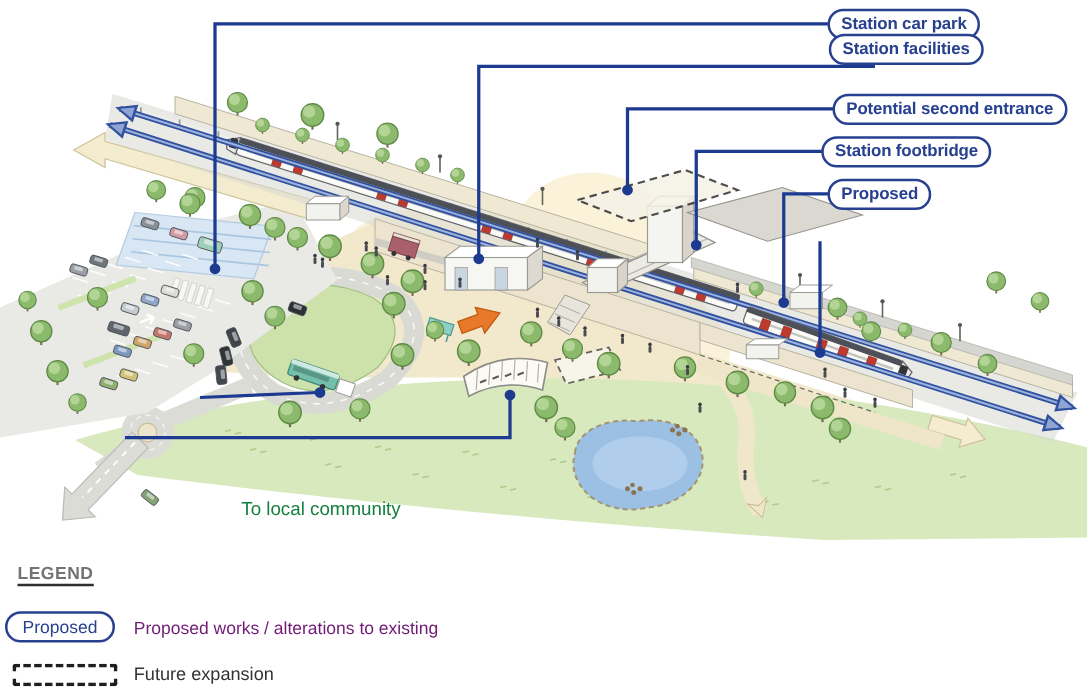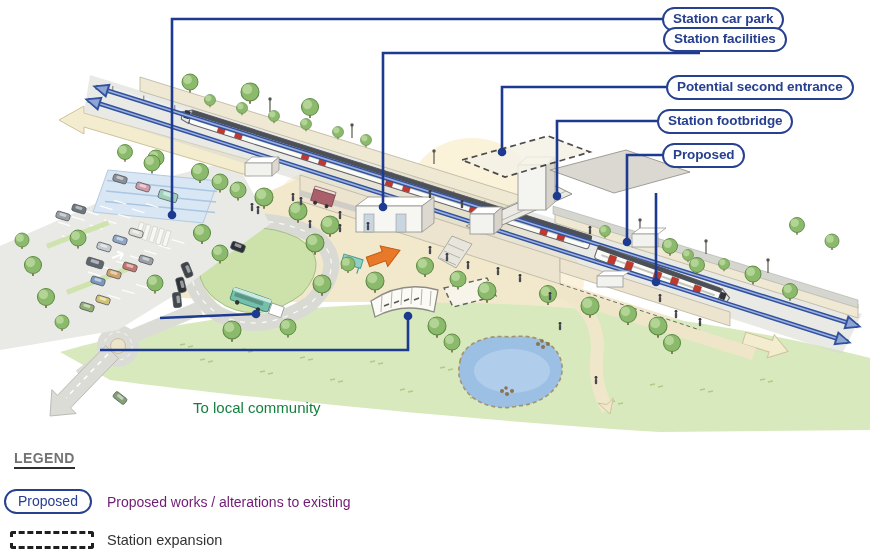--- a/index.html
+++ b/index.html
@@ -793,14 +793,14 @@
   <div class="callout" style="left:657px;top:109px">Station footbridge</div>
   <div class="callout" style="left:666px;top:75px">Potential second entrance</div>
   <div class="callout" style="left:662px;top:143px">Proposed</div>
 
   <div class="map-note">To local community</div>
 
   <div class="legend-heading">LEGEND</div>
   <div class="legend-pill">Proposed</div>
   <div class="legend-desc1">Proposed works / alterations to existing</div>
   <div class="legend-dash"></div>
-  <div class="legend-desc2">Station expansion</div>
+  <div class="legend-desc2">Future expansion</div>
 </div>
 
 </body></html>

